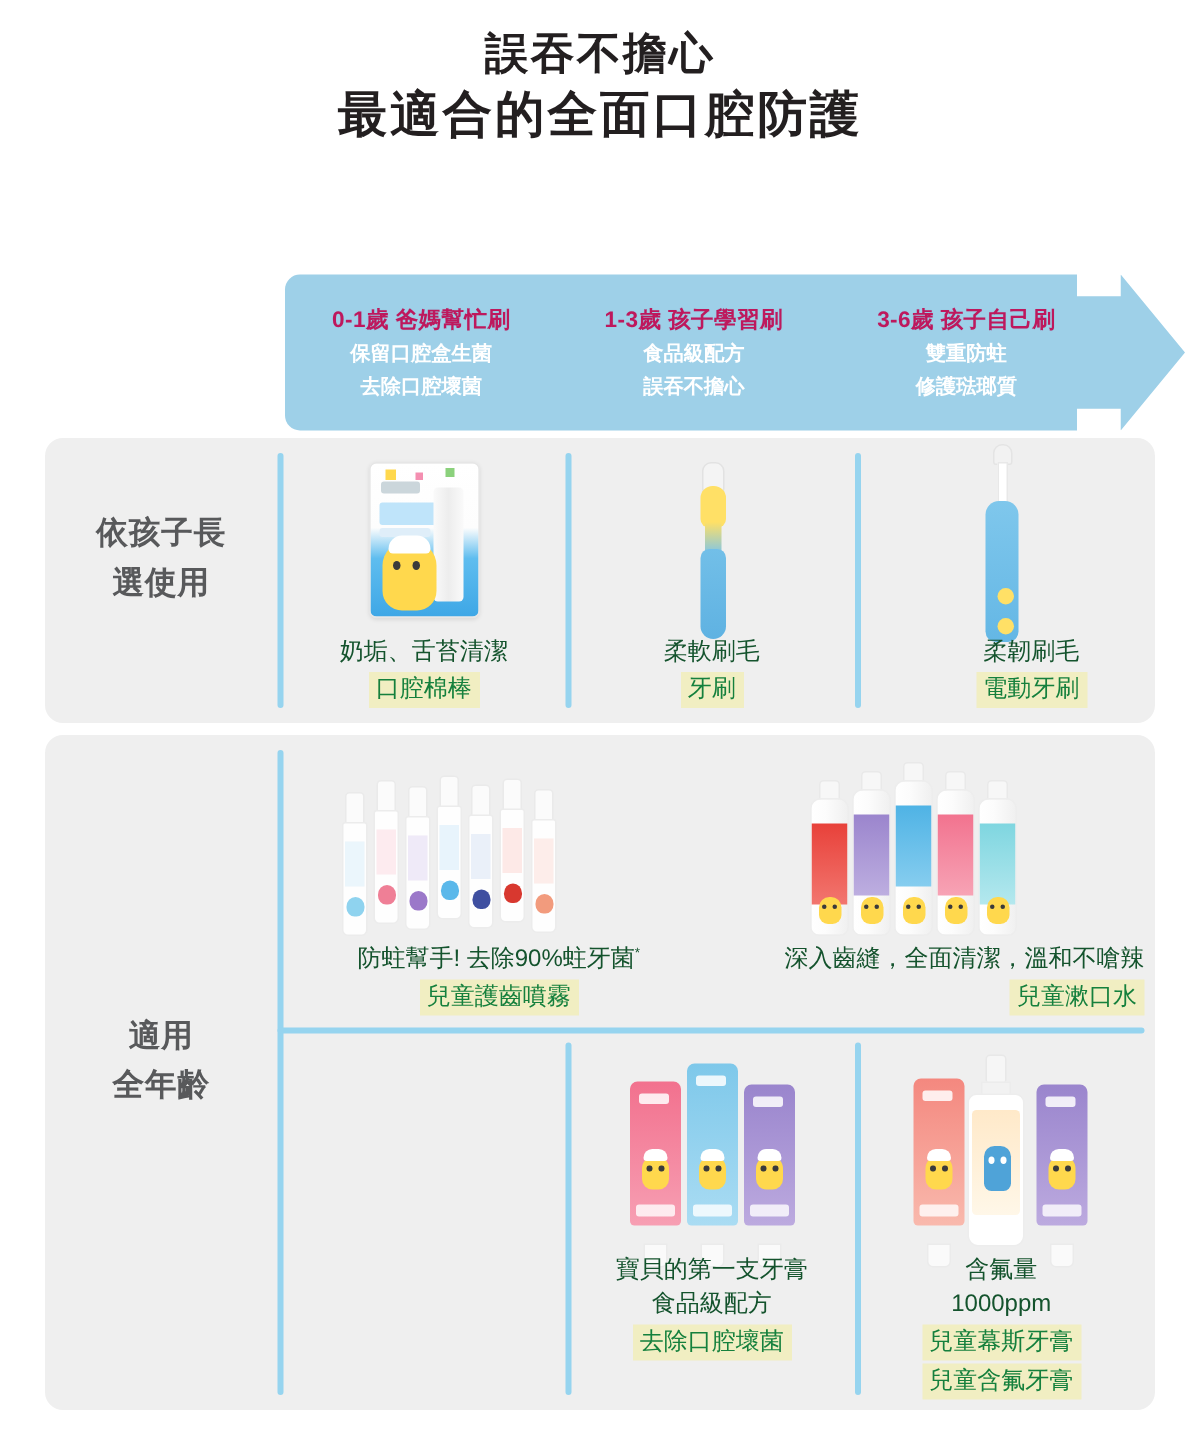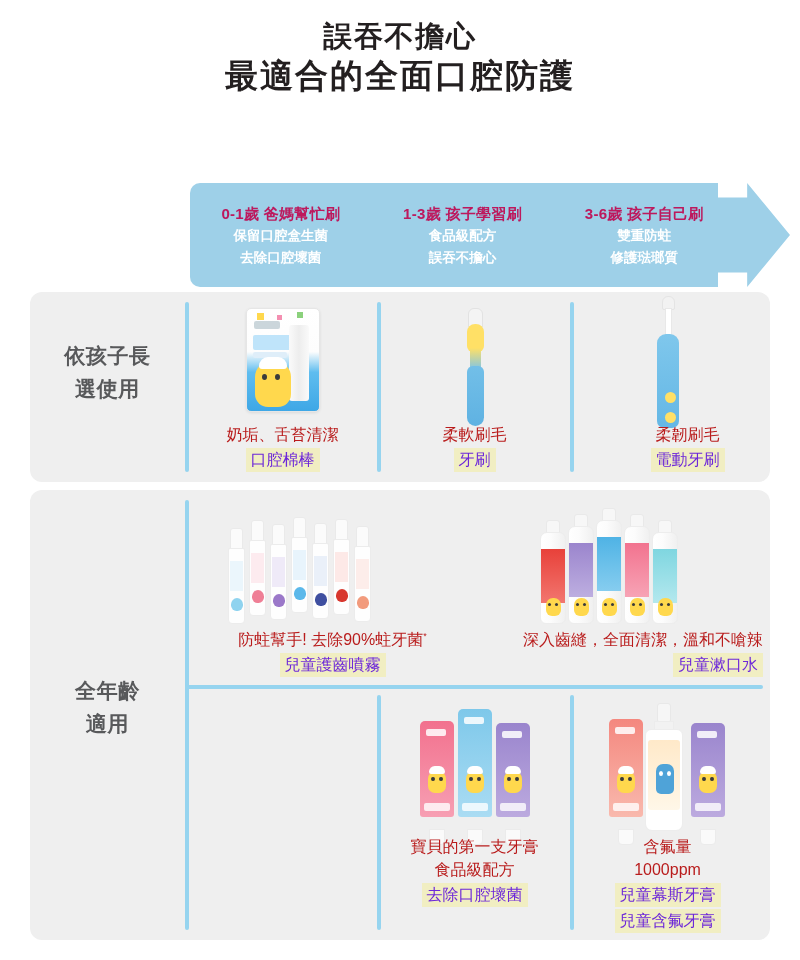--- a/index.html
+++ b/index.html
@@ -58,24 +58,24 @@
     font-size: 21px; font-weight: bold; line-height: 1.55;
     letter-spacing: 0.03em;
   }
 
   
   .vdiv { position: absolute; width: 4px; background: #96d4ef; border-radius: 2px; }
   .hdiv { position: absolute; height: 4px; background: #96d4ef; border-radius: 2px; }
 
   
   .cell { position: absolute; text-align: center; }
-  .caption { color: #b91c1c; font-size: 16px; line-height: 1.45; white-space: nowrap; }
+  .caption { color: #14532d; font-size: 16px; line-height: 1.45; white-space: nowrap; }
   .caption .sup { font-size: 9px; vertical-align: super; }
   .tag {
-    display: inline-block; background: #f1eec2; color: #6d28d9;
+    display: inline-block; background: #f1eec2; color: #15803d;
     font-size: 16px; line-height: 1.35; padding: 1px 5px; margin-top: 2px;
     white-space: nowrap;
   }
 
   
   .art { position: absolute; }
 
   
   .pouch {
     position: absolute; width: 74px; height: 104px; left: 0; top: 0;
@@ -239,22 +239,22 @@
       </div>
       <div style="position:absolute; left:0; top:127px; width:185px;padding-left:40px;">
         <div class="caption">柔韌刷毛</div>
         <span class="tag">電動牙刷</span>
       </div>
     </div>
   </div>
 
   <div class="panel" id="panel-bottom">
     <div class="panel-label" style="top:185px;">
+      <div>適用</div>
       <div>全年齡</div>
-      <div>適用</div>
     </div>
 
     <div class="vdiv" style="left:155px; top:10px; height:430px;"></div>
 
     <div class="hdiv" style="left:155px; top:195px; width:578px;"></div>
 
     <div class="cell" style="left:160px; top:12px; width:285px;">
       <div class="art" style="left:38px; top:8px; width:210px; height:110px;">
         <div class="spray" style="left:0;   height:92px;">
             <div class="cap"></div>

